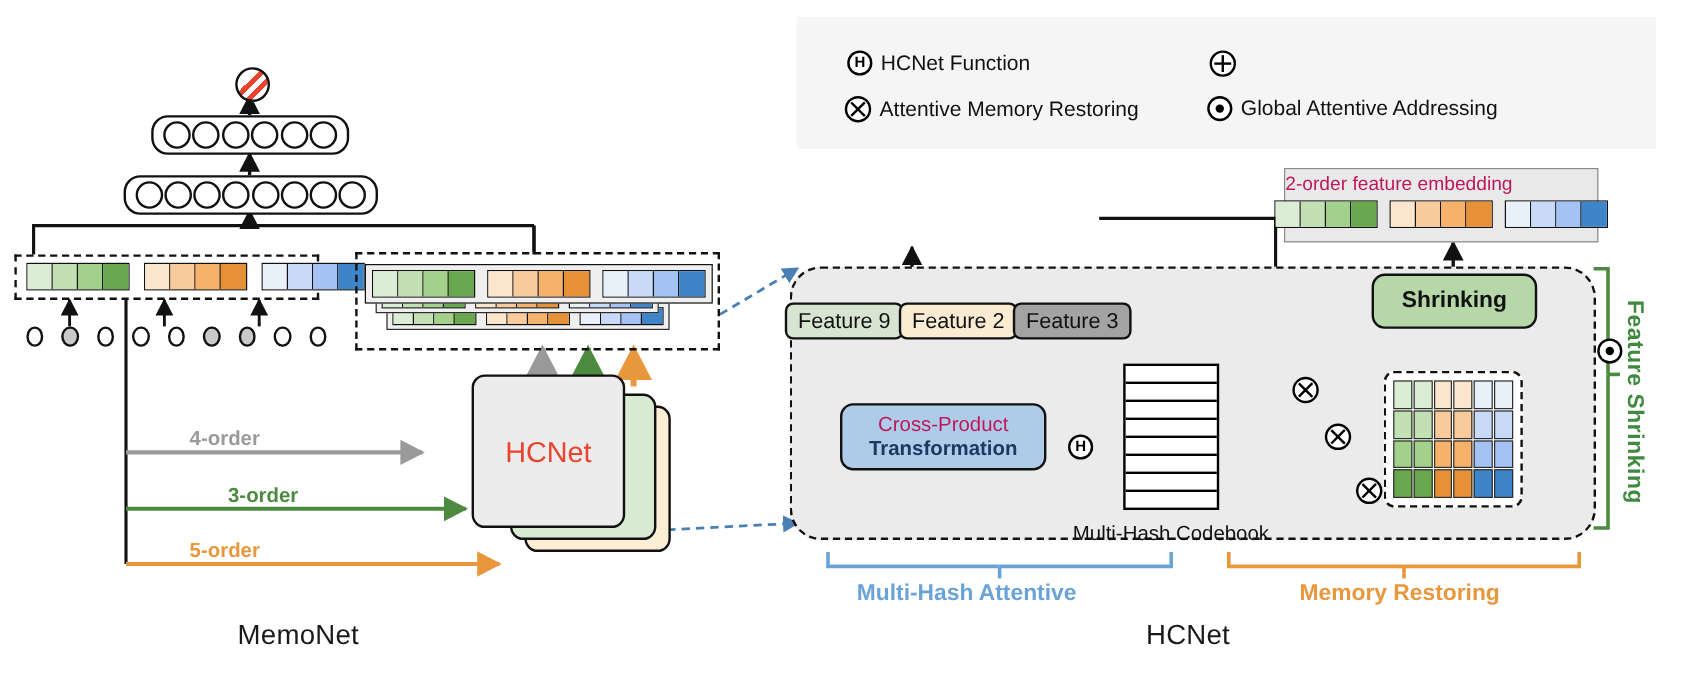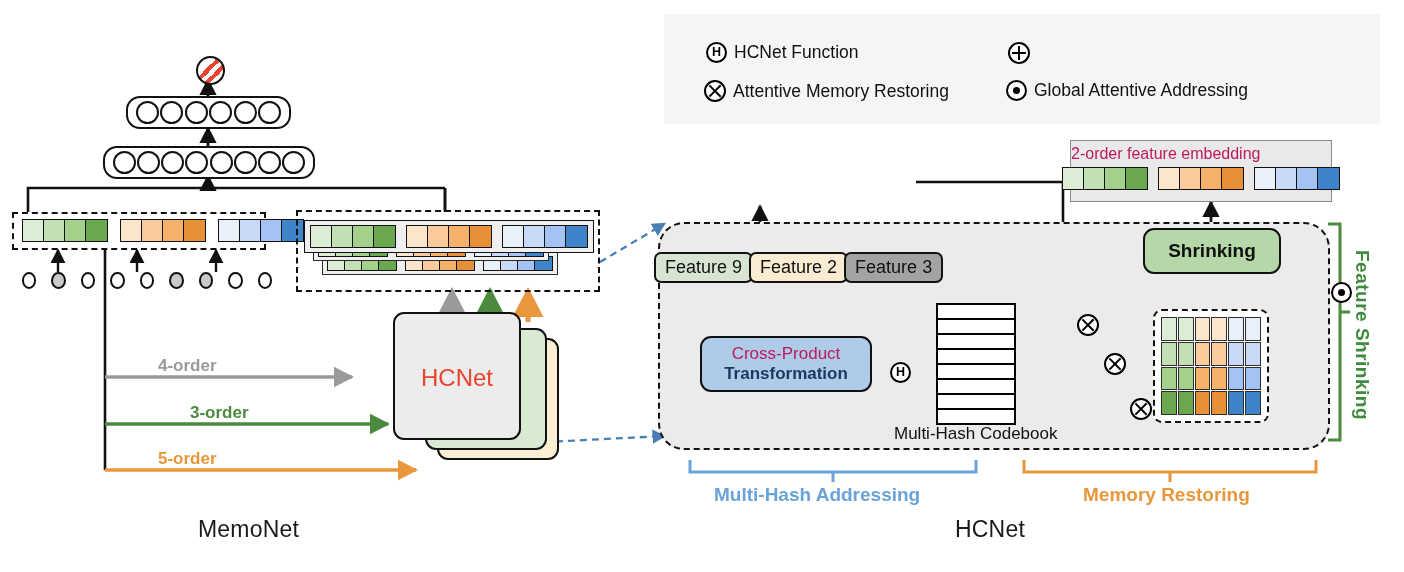--- a/index.html
+++ b/index.html
@@ -444,21 +444,21 @@
 <div id="codebook" class="abs">
   <div class="cb-row"></div>
   <div class="cb-row"></div>
   <div class="cb-row"></div>
   <div class="cb-row"></div>
   <div class="cb-row"></div>
   <div class="cb-row"></div>
   <div class="cb-row"></div>
   <div class="cb-row"></div>
 </div>
-<div class="abs" style="left:894px;top:424px;font-size:17px;color:#111;">Multi-Hash Codebook</div>
+<div class="abs" style="left:894px;top:435px;font-size:17px;color:#111;">Multi-Hash Codebook</div>
 
 
 <div class="op op-sym times abs" style="left:1052px;top:314px;"></div>
 <div class="op op-sym times abs" style="left:1052px;top:353px;"></div>
 <div class="op op-sym times abs" style="left:1052px;top:398px;"></div>
 
 <div class="op op-sym plus abs" style="left:1100px;top:353px;"></div>
 
 <div class="op dot abs" style="left:1200px;top:281px;"></div>
 
@@ -497,18 +497,18 @@
 
 
 <div class="rrect abs" style="left:1143px;top:228px;width:138px;height:46px;background:#b6d7a8;">
   <span style="font-size:19px;font-weight:bold;color:#111;">Shrinking</span>
 </div>
 
 
 <div id="fs-label" class="abs">Feature Shrinking</div>
 
 
-<div class="abs bot-lbl" style="left:714px;top:484px;color:#6aa3d8;">Multi-Hash Addressing</div>
+<div class="abs bot-lbl" style="left:714px;top:484px;color:#6aa3d8;">Multi-Hash Attentive</div>
 <div class="abs bot-lbl" style="left:1083px;top:484px;color:#e8973c;">Memory Restoring</div>
 
 <div class="abs caption" style="left:955px;top:516px;">HCNet</div>
 
 </div>
 
 </body></html>

